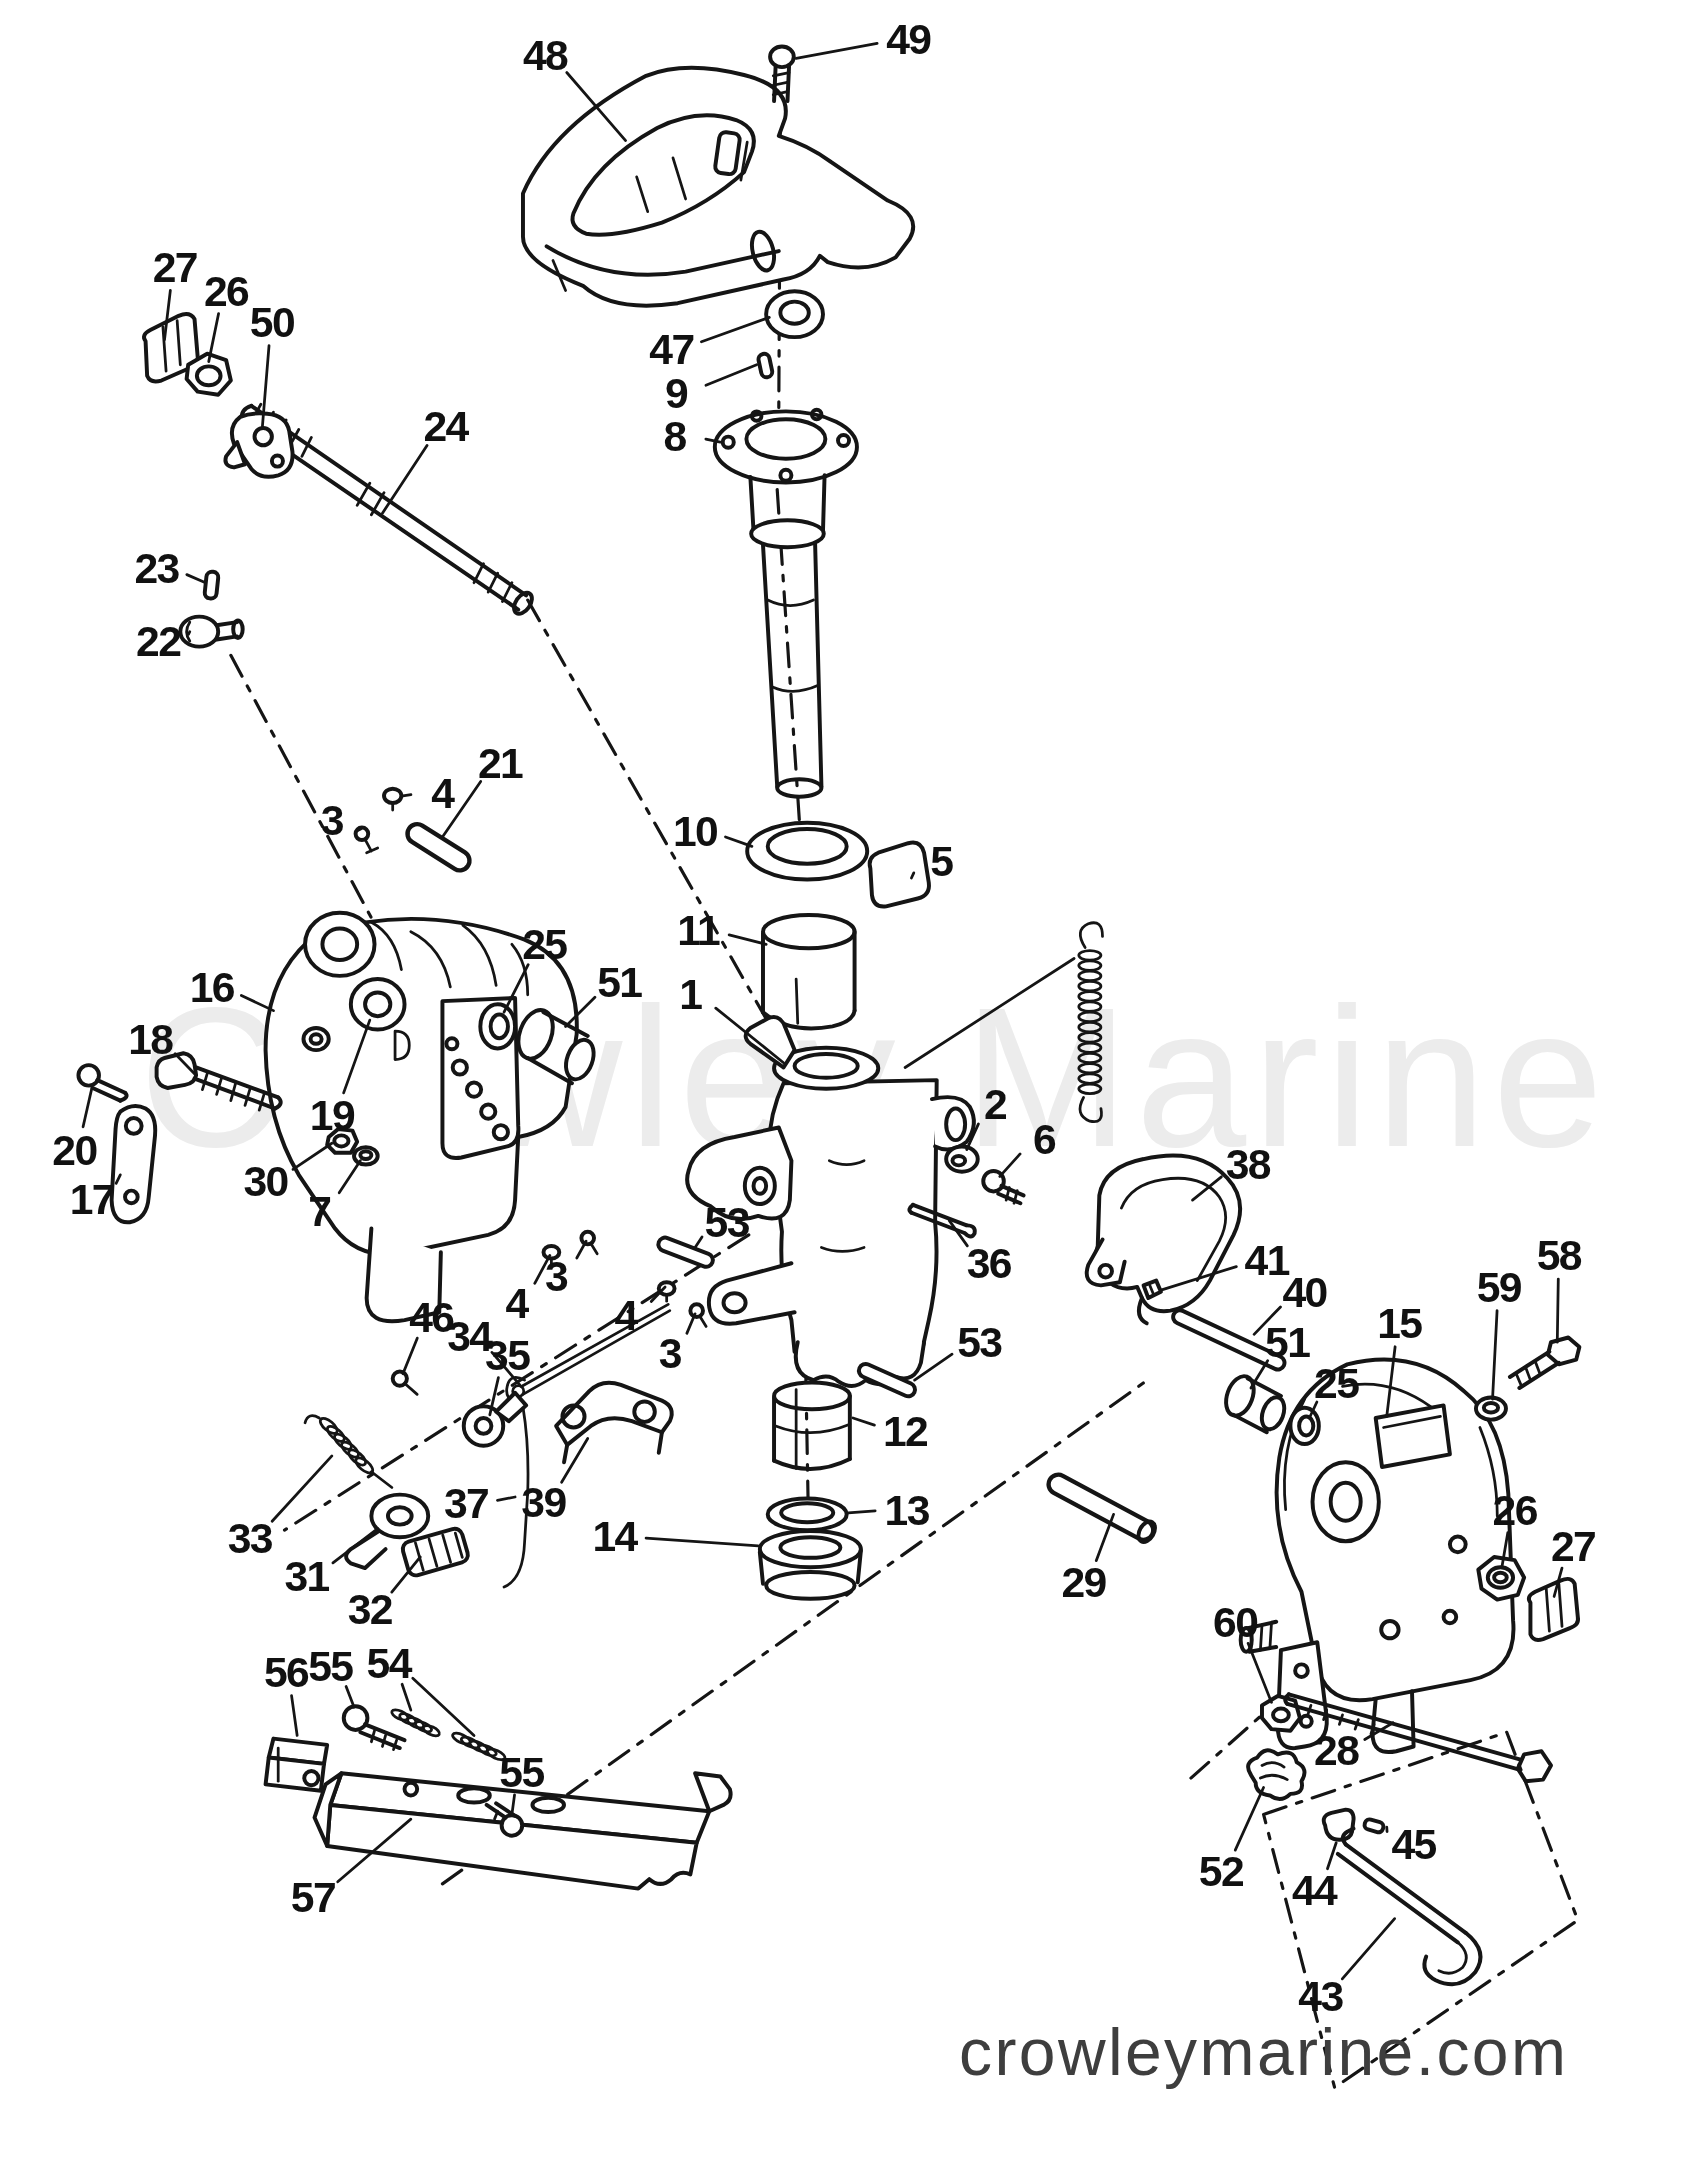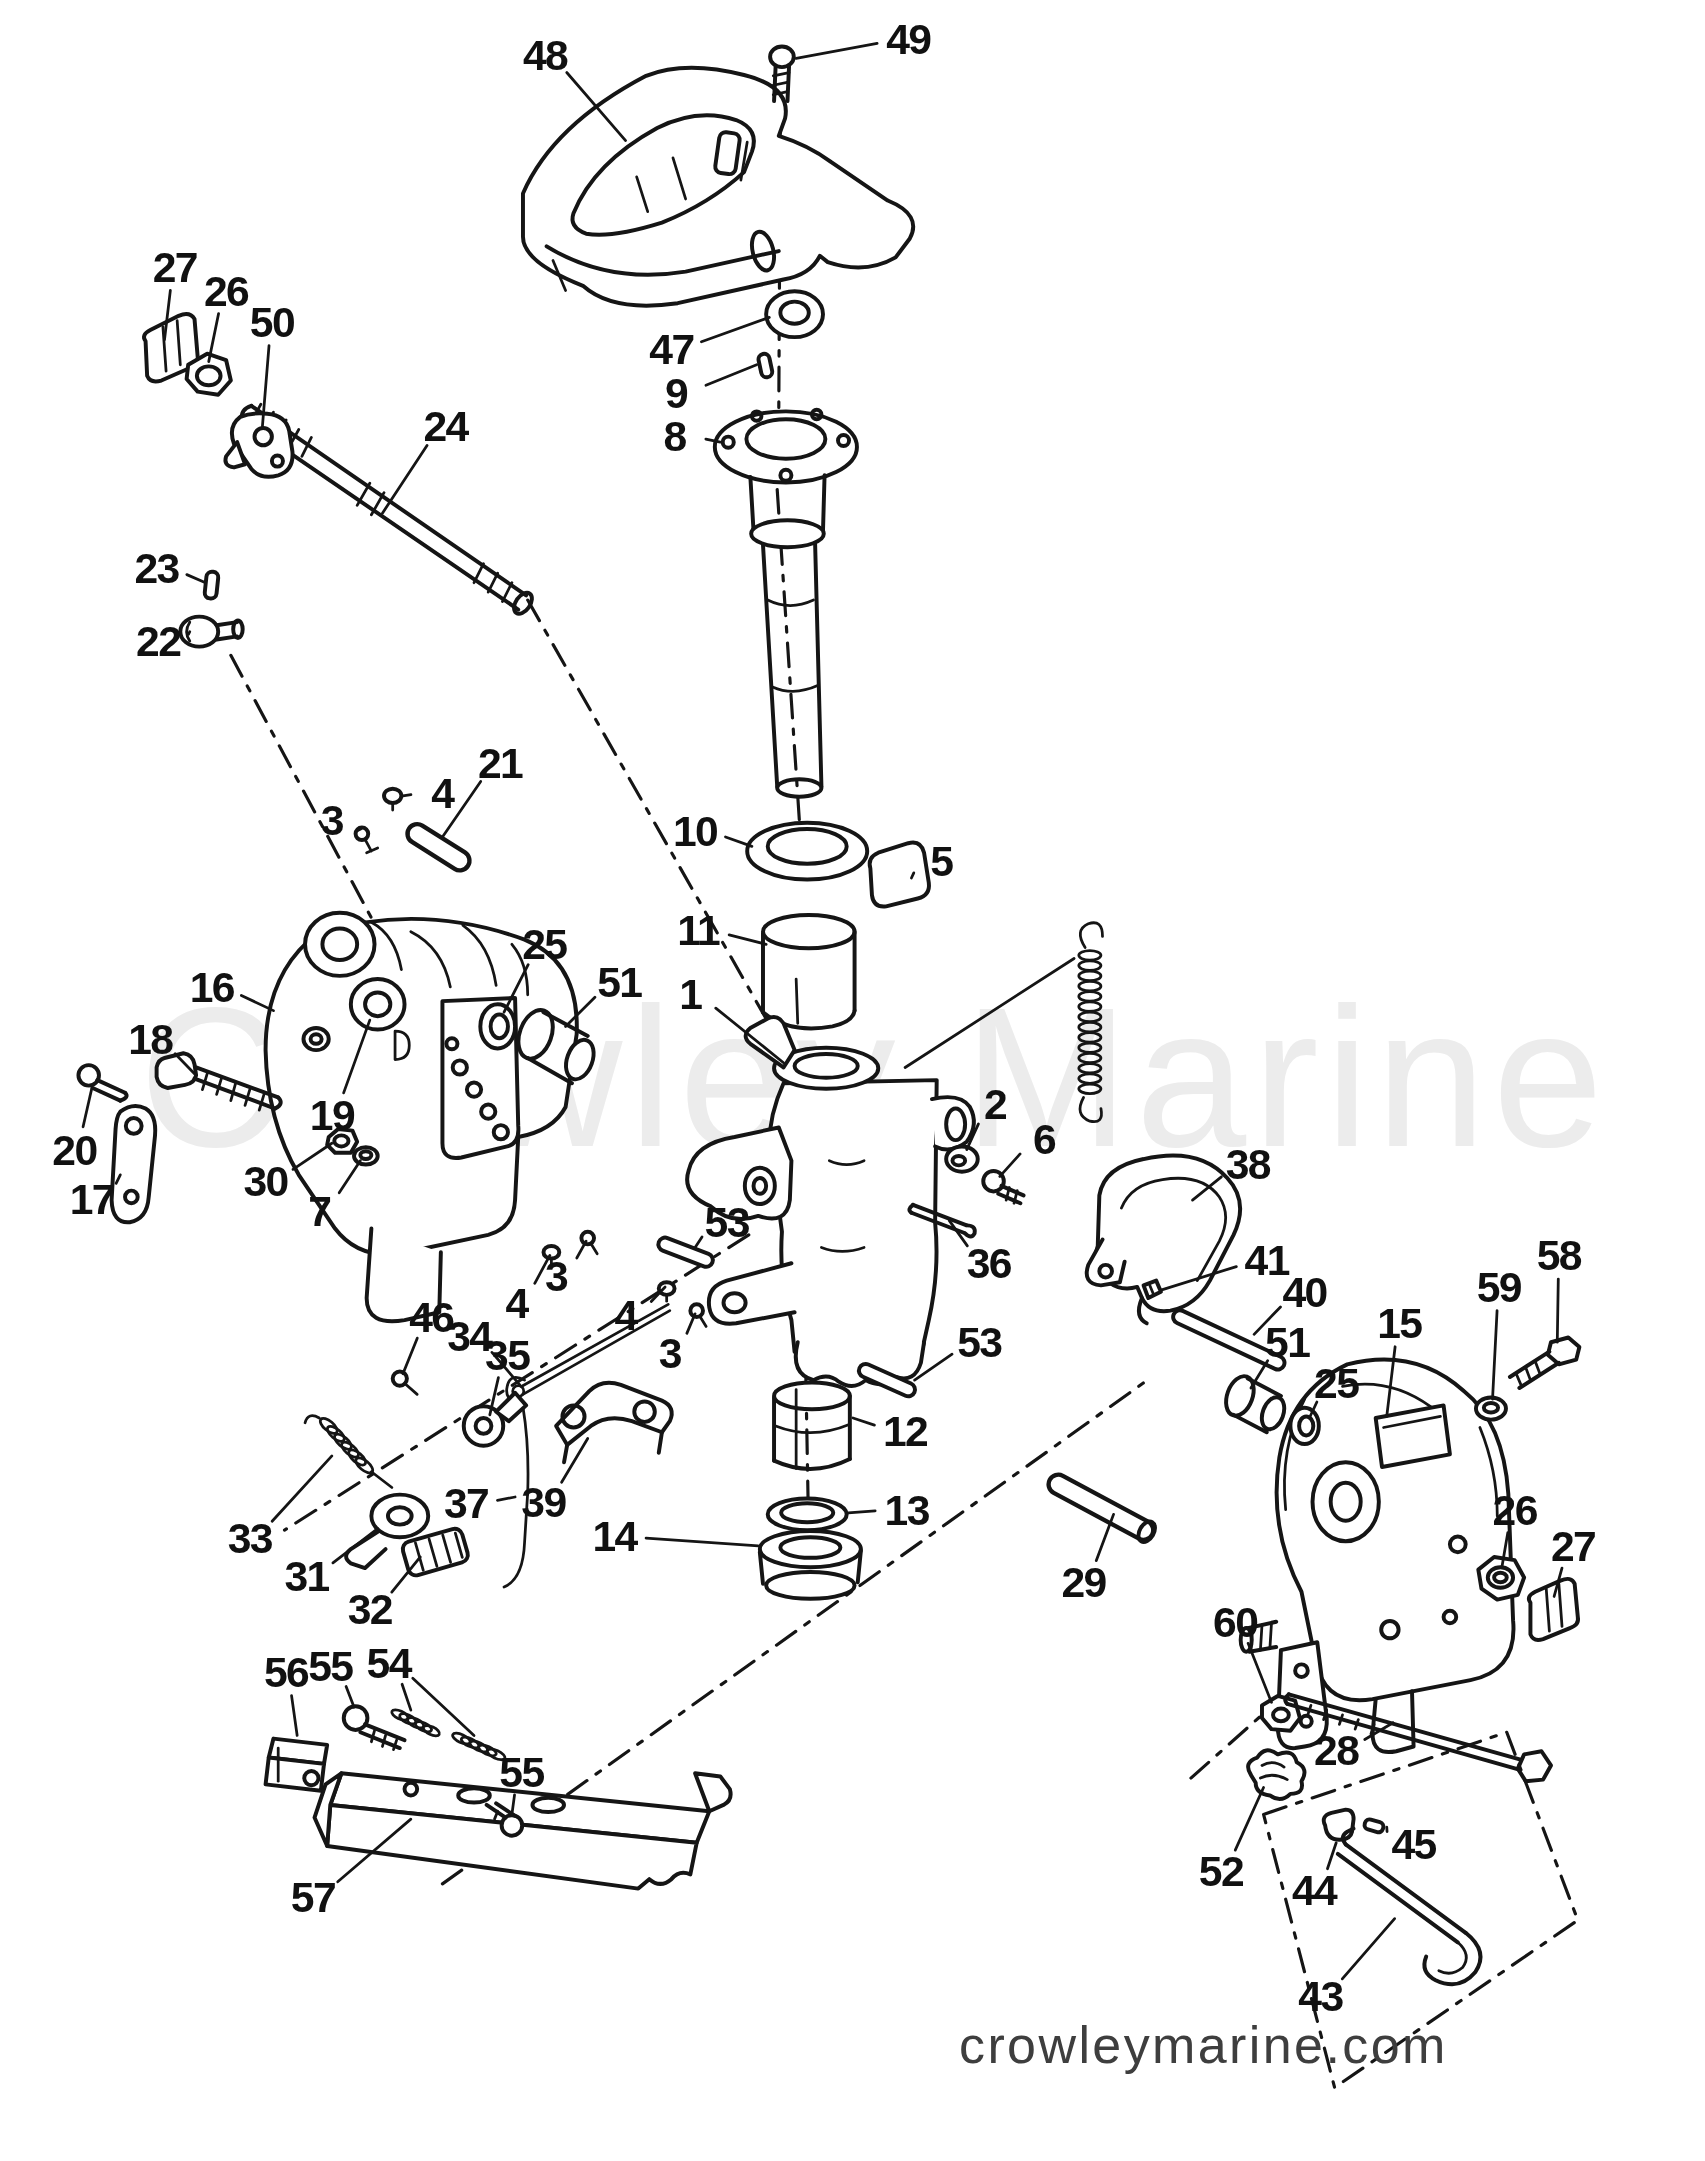--- a/index.html
+++ b/index.html
@@ -1,21 +1,21 @@
 <!DOCTYPE html>
 <html style="font-size:12.6px"><head>
 <meta charset="utf-8">
 <style>
   html,body{margin:0;padding:0;}
   body{width:1706px;height:2161px;background:#ffffff;position:relative;overflow:hidden;
        font-family:"Liberation Sans",sans-serif;}
   .page{position:absolute;inset:0;}
   .watermark{position:absolute;left:139px;top:978px;font-size:199px;line-height:1;
              color:#ececec;letter-spacing:6.3px;white-space:nowrap;font-weight:400;z-index:1;}
-  .sitefooter{position:absolute;left:959px;top:2019px;font-size:52px;line-height:1;
+  .sitefooter{position:absolute;left:959px;top:2019px;font-size:66px;line-height:1;
              color:#3e3e3e;letter-spacing:2.4px;white-space:nowrap;font-weight:400;z-index:3;}
   svg#art{position:absolute;left:0;top:0;z-index:2;}
   #art path,#art ellipse,#art circle,#art rect,#art line,#art polygon,#art polyline{
       fill:none;stroke:#151515;stroke-width:5;stroke-linecap:round;stroke-linejoin:round;}
   #art .f{fill:#ffffff;}
   #art .thin{stroke-width:3.5;}
   #art .cdash{stroke-dasharray:30 14 7 14;stroke-width:4;}
   #art .fat{stroke-width:22;}
   #art .fat30{stroke-width:30;}
   #art .fatw{stroke:#ffffff;stroke-width:12;}

